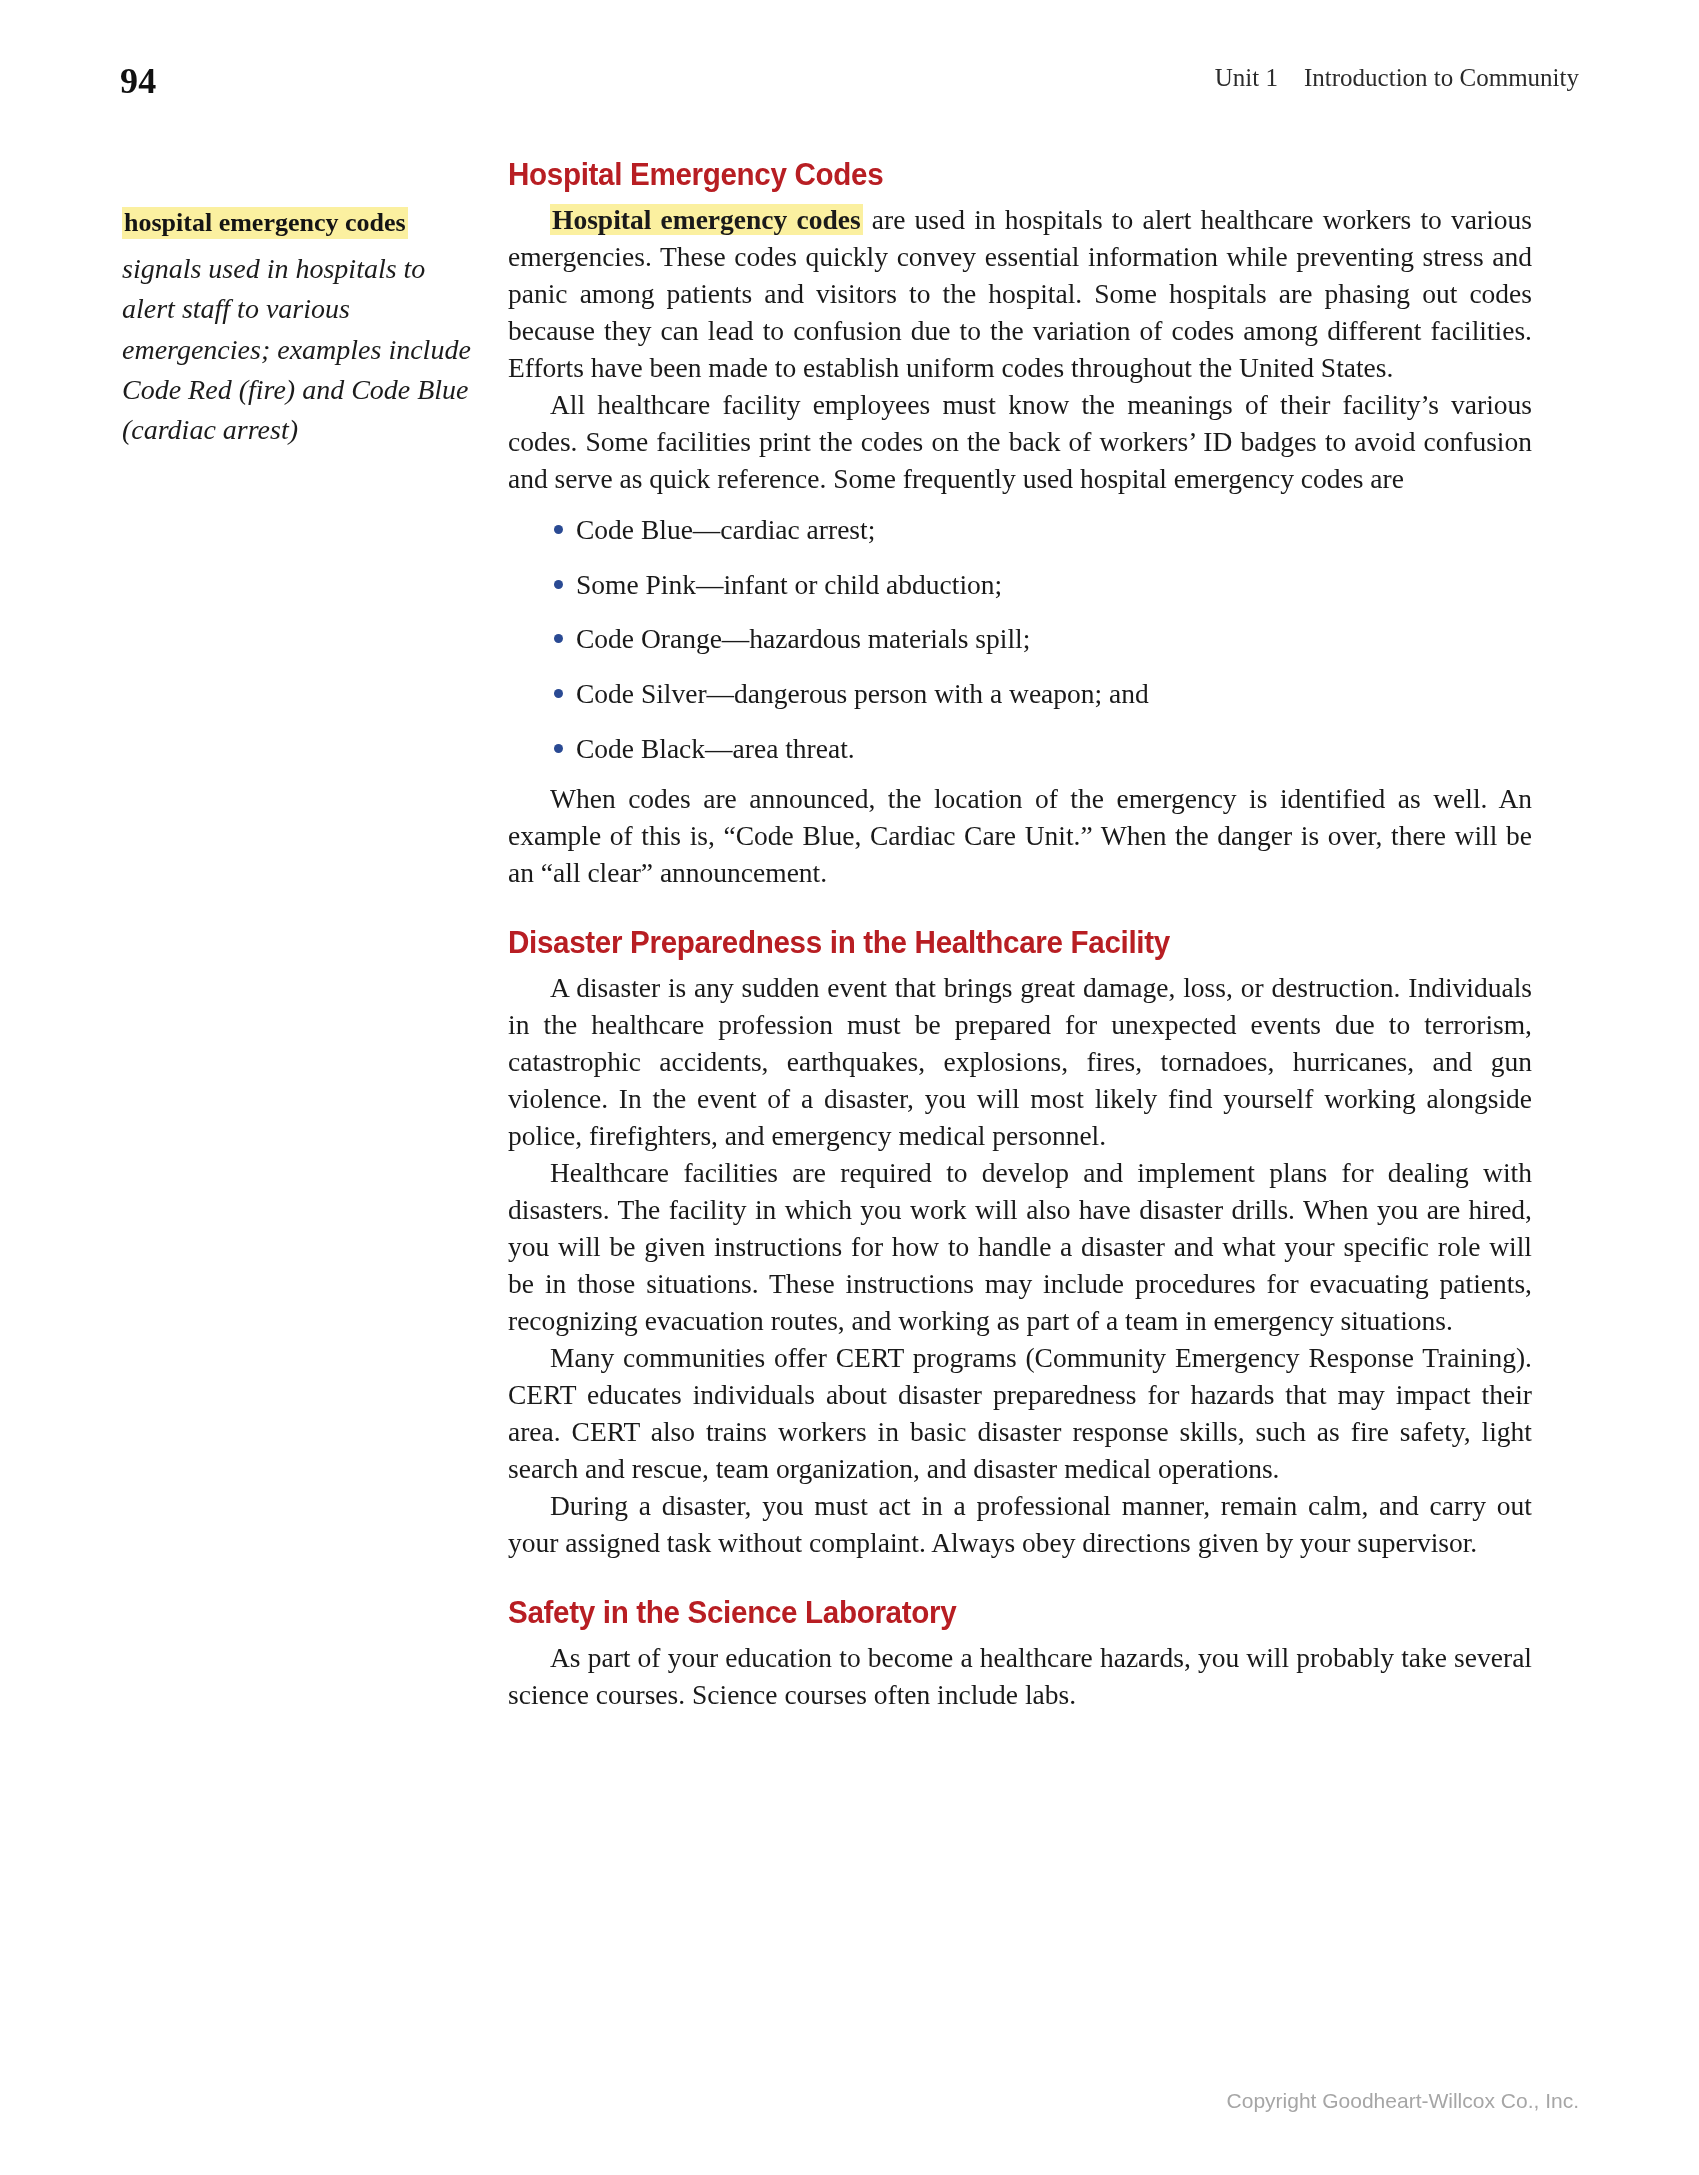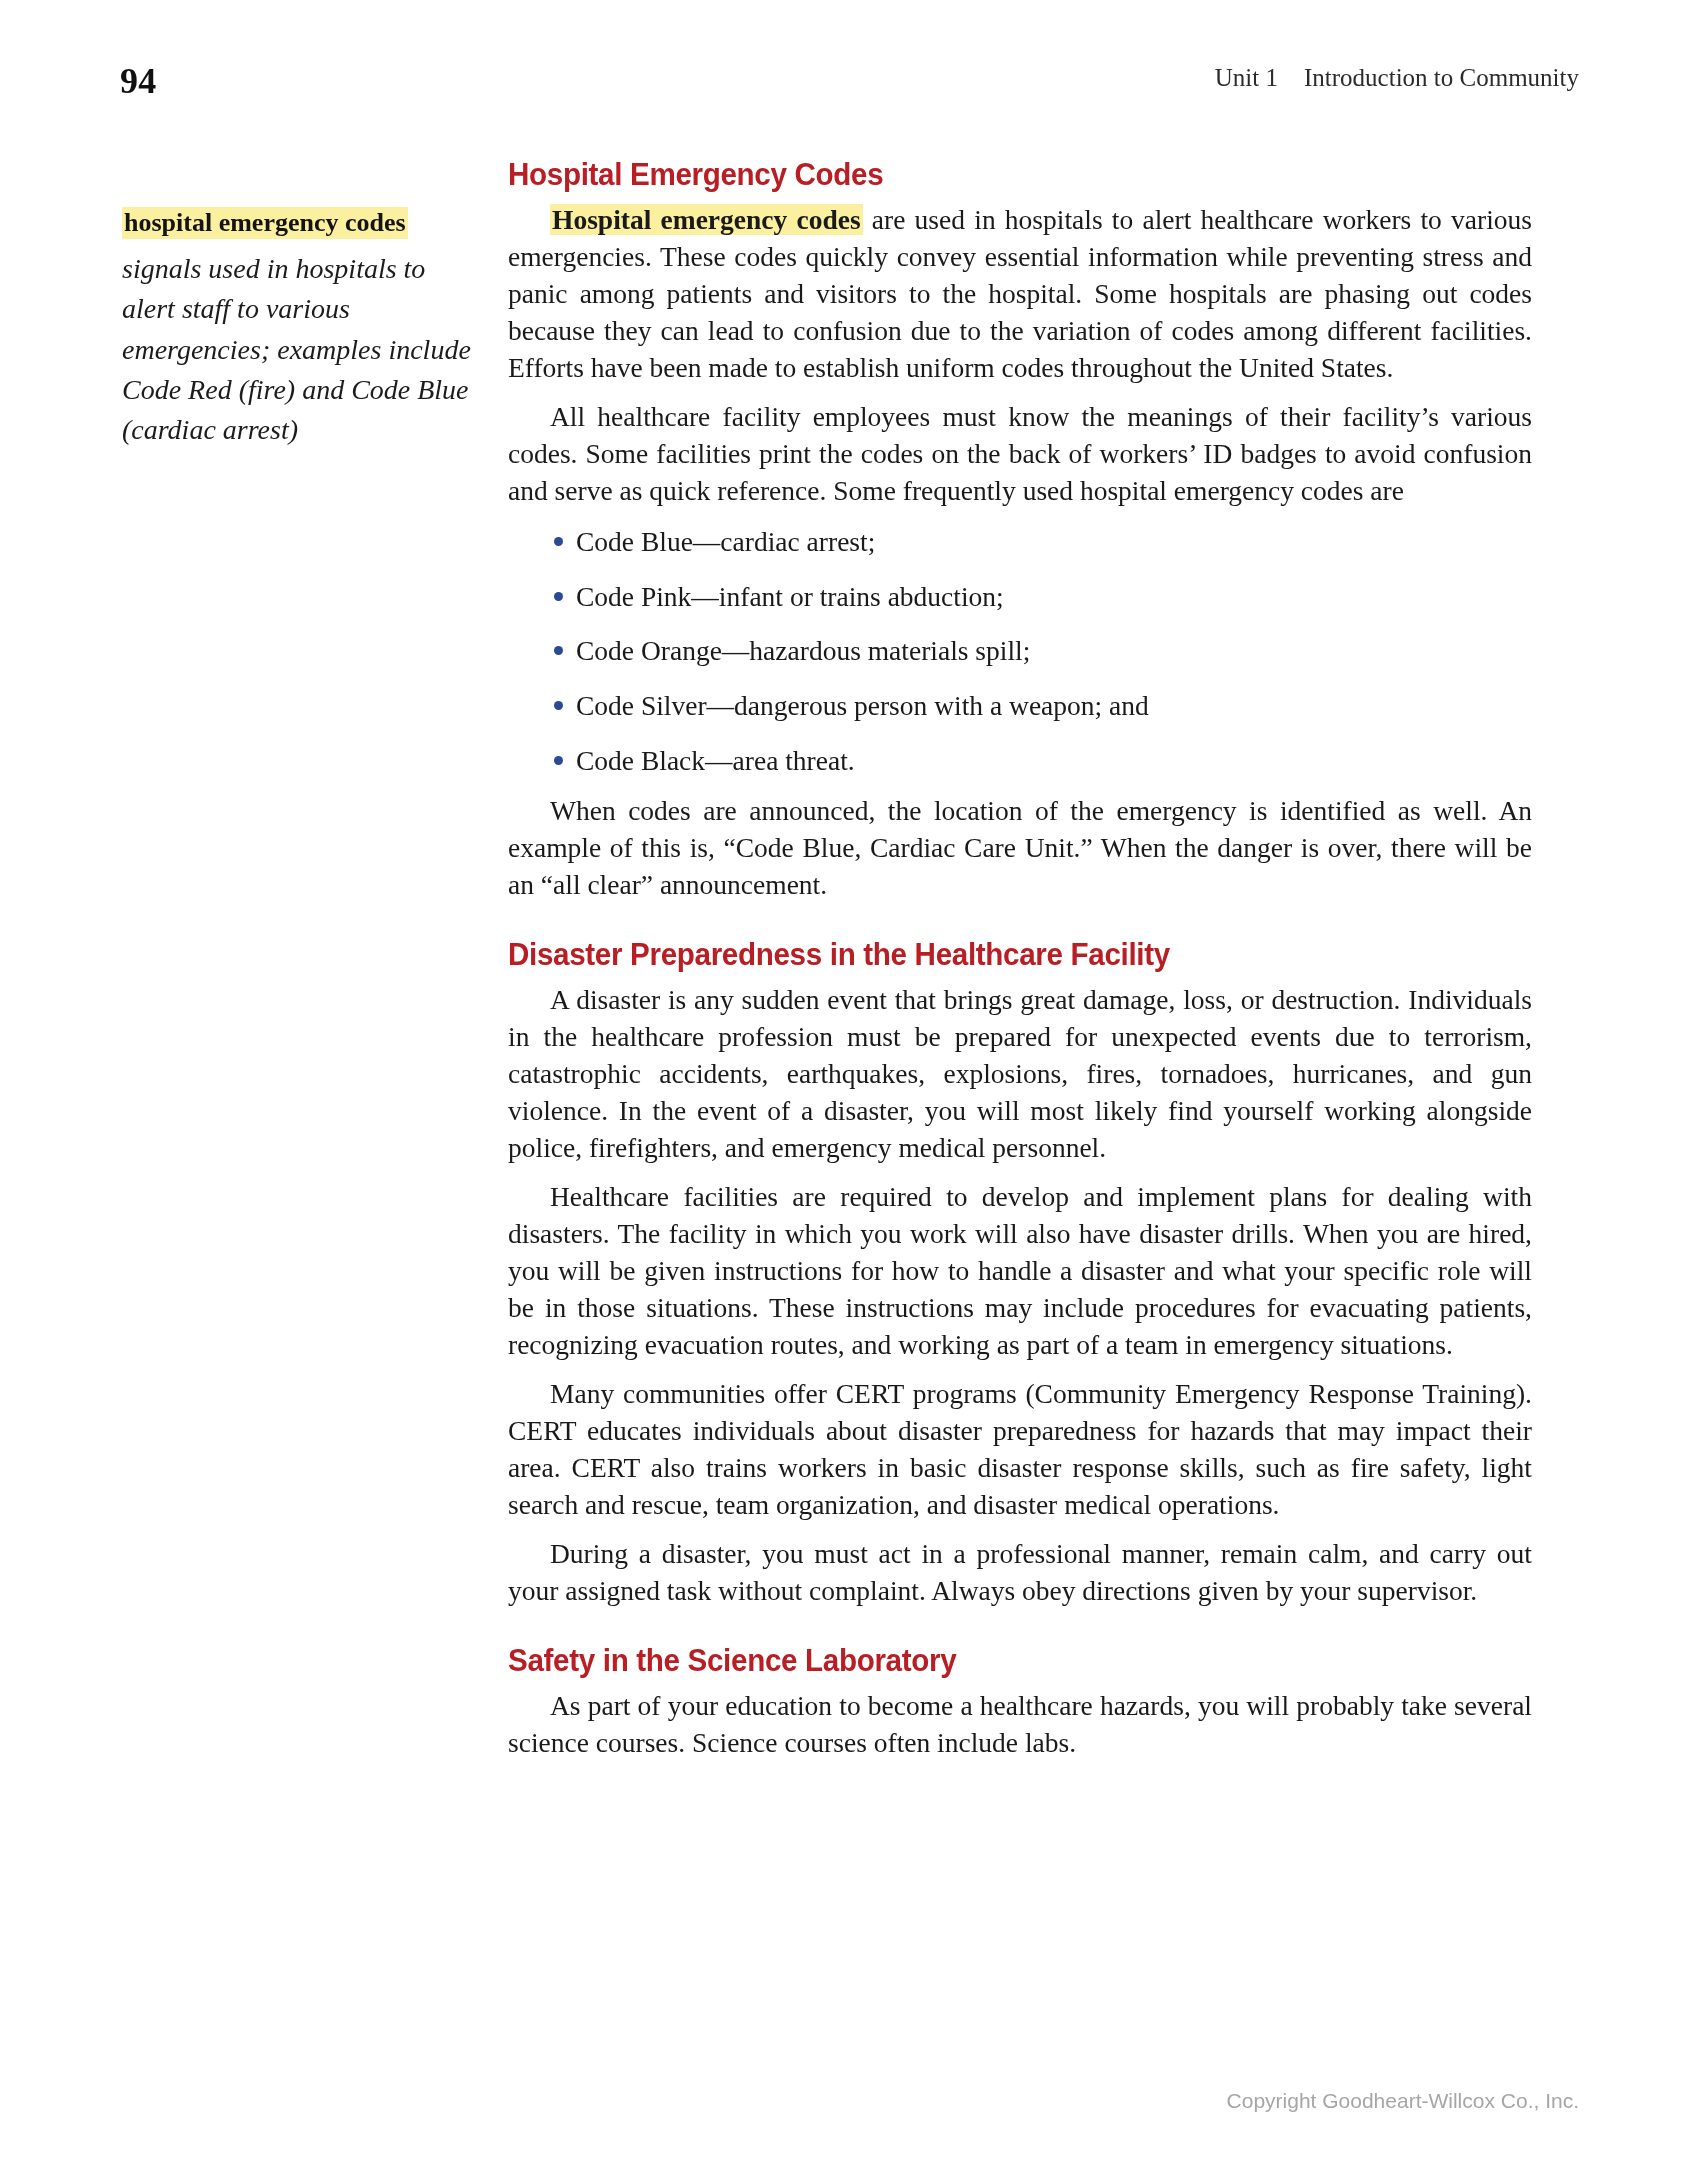--- a/index.html
+++ b/index.html
@@ -98,21 +98,21 @@
   p.body {
     margin: 0;
     font-family: Liberation Serif, serif;
     font-size: 27.5px;
     line-height: 1.345;
     text-align: justify;
     text-justify: inter-word;
     color: #1a1a1a;
     hyphens: manual;
   }
-  p.body + p.body { margin-top: 12px; }
+  p.body + p.body { margin-top: 0; }
   p.body.indent { text-indent: 42px; }
   p.body.last-line-left { text-align-last: left; }
 
   .term-highlight {
     background: #FBF0A0;
     font-weight: bold;
     padding: 0 2px;
     box-decoration-break: clone;
     -webkit-box-decoration-break: clone;
   }
@@ -176,21 +176,21 @@
   <div class="main-col">
 
     <h2 class="section-heading">Hospital Emergency Codes</h2>
 
     <p class="body indent"><span class="term-highlight">Hospital emergency codes</span><span> are used in hospitals to alert healthcare workers to various emergencies. These codes quickly convey essential information while preventing stress and panic among patients and visitors to the hospital. Some hospitals are phasing out codes because they can lead to confusion due to the variation of codes among different facilities. Efforts have been made to establish uniform codes throughout the United States.</span></p>
 
     <p class="body indent">All healthcare facility employees must know the meanings of their facility’s various codes. Some facilities print the codes on the back of workers’ ID badges to avoid confusion and serve as quick reference. Some frequently used hospital emergency codes are</p>
 
     <ul class="code-list">
       <li><span class="bullet-dot"></span><span>Code Blue—cardiac arrest;</span></li>
-      <li><span class="bullet-dot"></span><span>Code Pink—infant or trains abduction;</span></li>
+      <li><span class="bullet-dot"></span><span>Some Pink—infant or child abduction;</span></li>
       <li><span class="bullet-dot"></span><span>Code Orange—hazardous materials spill;</span></li>
       <li><span class="bullet-dot"></span><span>Code Silver—dangerous person with a weapon; and</span></li>
       <li><span class="bullet-dot"></span><span>Code Black—area threat.</span></li>
     </ul>
 
     <p class="body indent last-line-left">When codes are announced, the location of the emergency is identified as well. An example of this is, “Code Blue, Cardiac Care Unit.” When the danger is over, there will be an “all clear” announcement.</p>
 
     <h2 class="section-heading spaced-above">Disaster Preparedness in the Healthcare Facility</h2>
 
     <p class="body indent last-line-left">A disaster is any sudden event that brings great damage, loss, or destruction. Individuals in the healthcare profession must be prepared for unexpected events due to terrorism, catastrophic accidents, earthquakes, explosions, fires, tornadoes, hurricanes, and gun violence. In the event of a disaster, you will most likely find yourself working alongside police, firefighters, and emergency medical personnel.</p>

